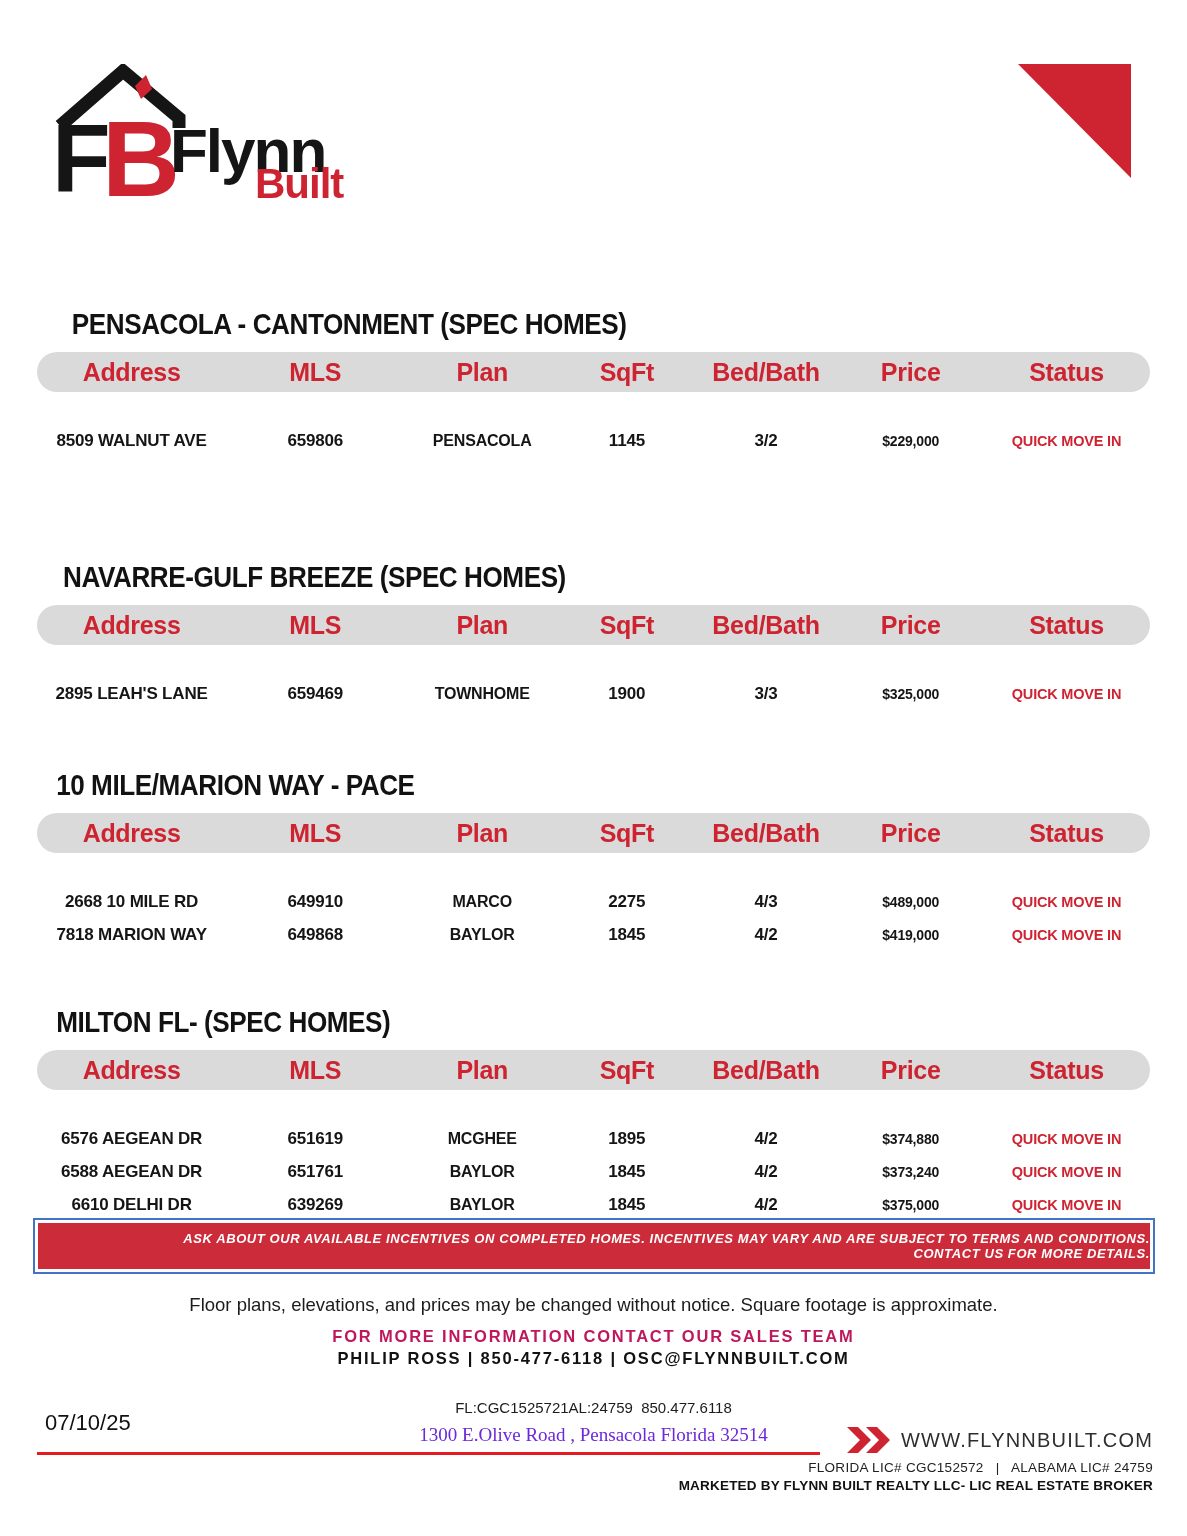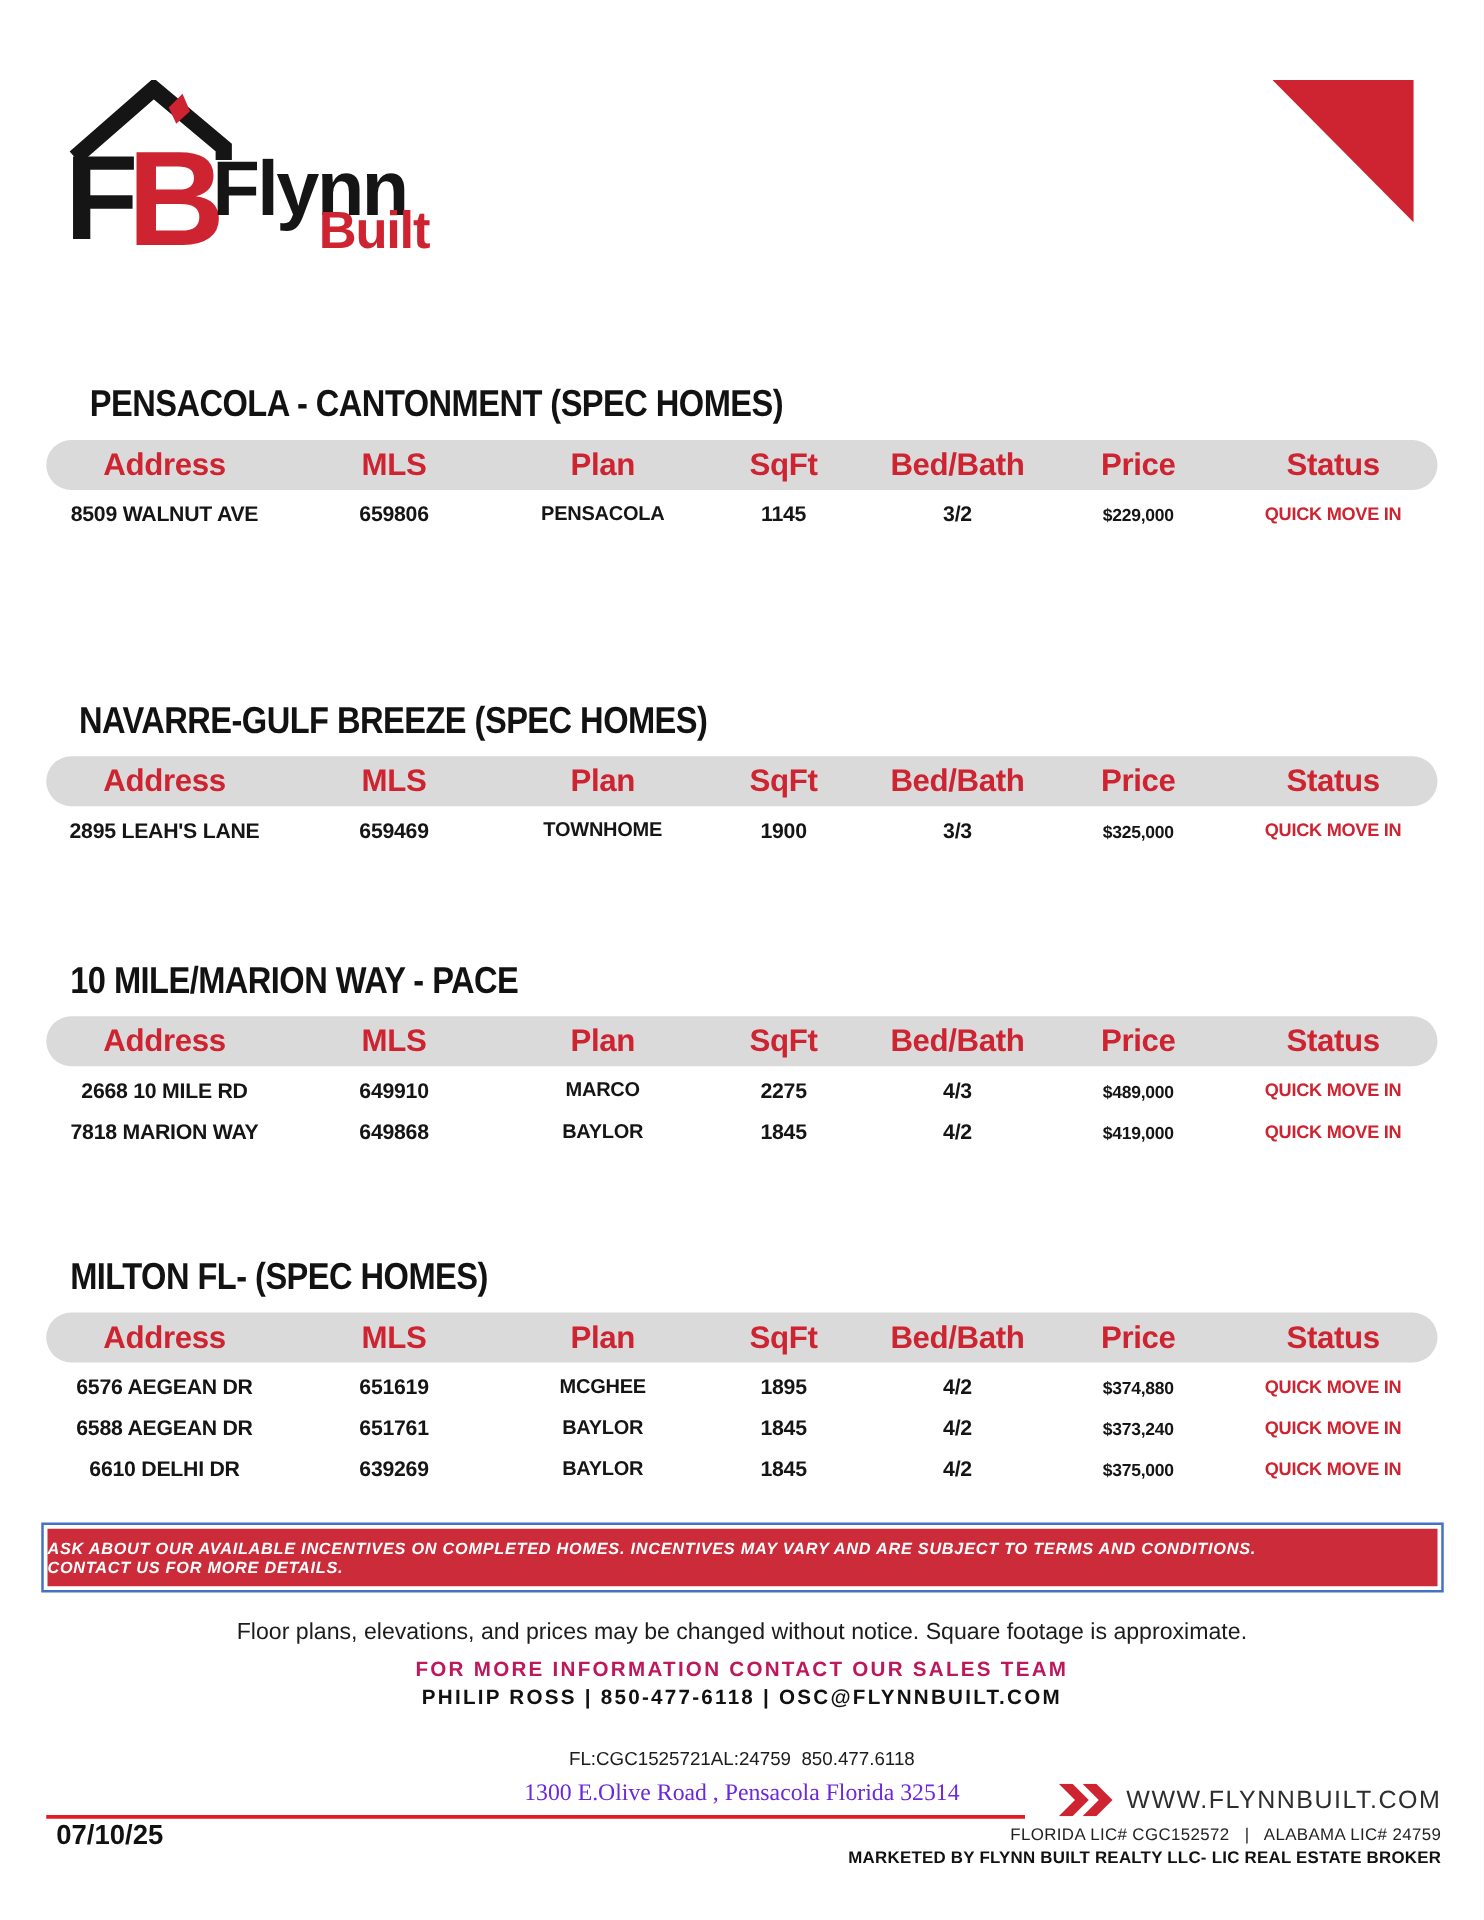--- a/index.html
+++ b/index.html
@@ -27,56 +27,56 @@
   .header-bar{
     height:40px;background:#dadada;border-radius:20px;
     display:flex;align-items:center;
   }
   .hcell{
     font-weight:bold;color:#ce2330;font-size:25px;text-align:center;
     letter-spacing:-0.3px;
   }
   .c0{width:17%}.c1{width:16%}.c2{width:14%}.c3{width:12%}
   .c4{width:13%}.c5{width:13%}.c6{width:15%}
-  .rows{padding-top:3px}
+  .rows{padding-top:32px}
   .trow{display:flex;height:33px;align-items:center;}
   .cell{text-align:center;font-weight:bold;color:#151515;letter-spacing:-0.2px;}
   .cell.c0{font-size:17px}
   .cell.c1{font-size:17px}
   .cell.c2{font-size:16px}
   .cell.c3{font-size:17px}
   .cell.c4{font-size:17px}
   .cell.c5{font-size:14px}
   .cell.c6{font-size:14.5px;color:#ce2330;}
   
   .banner{
     position:absolute;left:33px;top:1218px;width:1122px;height:56px;
     border:2px solid #4472c4;box-sizing:border-box;background:#fff;
   }
   .banner-inner{
     position:absolute;left:3px;right:3px;top:3px;bottom:3px;background:#cc2b39;
     color:#ffffff;font-style:italic;font-weight:bold;font-size:13px;
-    letter-spacing:0.6px;text-align:left;display:flex;flex-direction:column;
+    letter-spacing:0.6px;text-align:right;display:flex;flex-direction:column;
     justify-content:center;gap:0;
   }
   
   .fline{position:absolute;left:0;width:100%;text-align:center;}
   .disclaimer{top:1294px;font-size:18.5px;font-weight:400;color:#1c1c1c;}
   .contact-heading{top:1327px;font-size:16.5px;font-weight:bold;letter-spacing:1.8px;color:#be185d;}
   .contact-line{top:1349px;font-size:16.5px;font-weight:bold;letter-spacing:1.8px;color:#111;}
   .address-line{top:1424px;font-size:19px;font-weight:400;color:#6d28d9;font-family:Liberation Serif, serif;}
   .lic-line{top:1399px;font-size:15px;font-weight:400;color:#1c1c1c;white-space:pre;}
   
   .red-line{position:absolute;left:37px;top:1452px;width:783px;height:3px;background:#e31b23;}
   .website-row{position:absolute;top:1427px;right:34px;display:flex;align-items:center;gap:10px;}
   .chevrons{width:44px;height:26px;}
   .website-text{font-size:20px;letter-spacing:1.2px;color:#2e2e2e;font-weight:400;}
   .licenses{position:absolute;top:1460px;right:34px;font-size:13.5px;color:#222;letter-spacing:0.3px;white-space:pre;}
   .marketed{position:absolute;top:1478px;right:34px;font-size:13.5px;font-weight:bold;color:#111;letter-spacing:0.2px;}
-  .date{position:absolute;left:45px;top:1455px;font-size:22px;font-weight:bold;color:#111;}
+  .date{position:absolute;left:45px;top:1410px;font-size:22px;font-weight:normal;color:#111;}
 </style>
 </head>
 <body>
 
 <div class="page">
 
   <svg class="logo" viewBox="0 0 300 142">
     <path d="M 8 62 L 71 7 L 127 54 L 127 64" fill="none" stroke="#151515" stroke-width="13"></path>
     <polygon points="83,22 94,11 100,25 89,35" fill="#ce2330"></polygon>
     <text x="0" y="127" font-size="96" font-weight="bold" fill="#151515">F</text>

